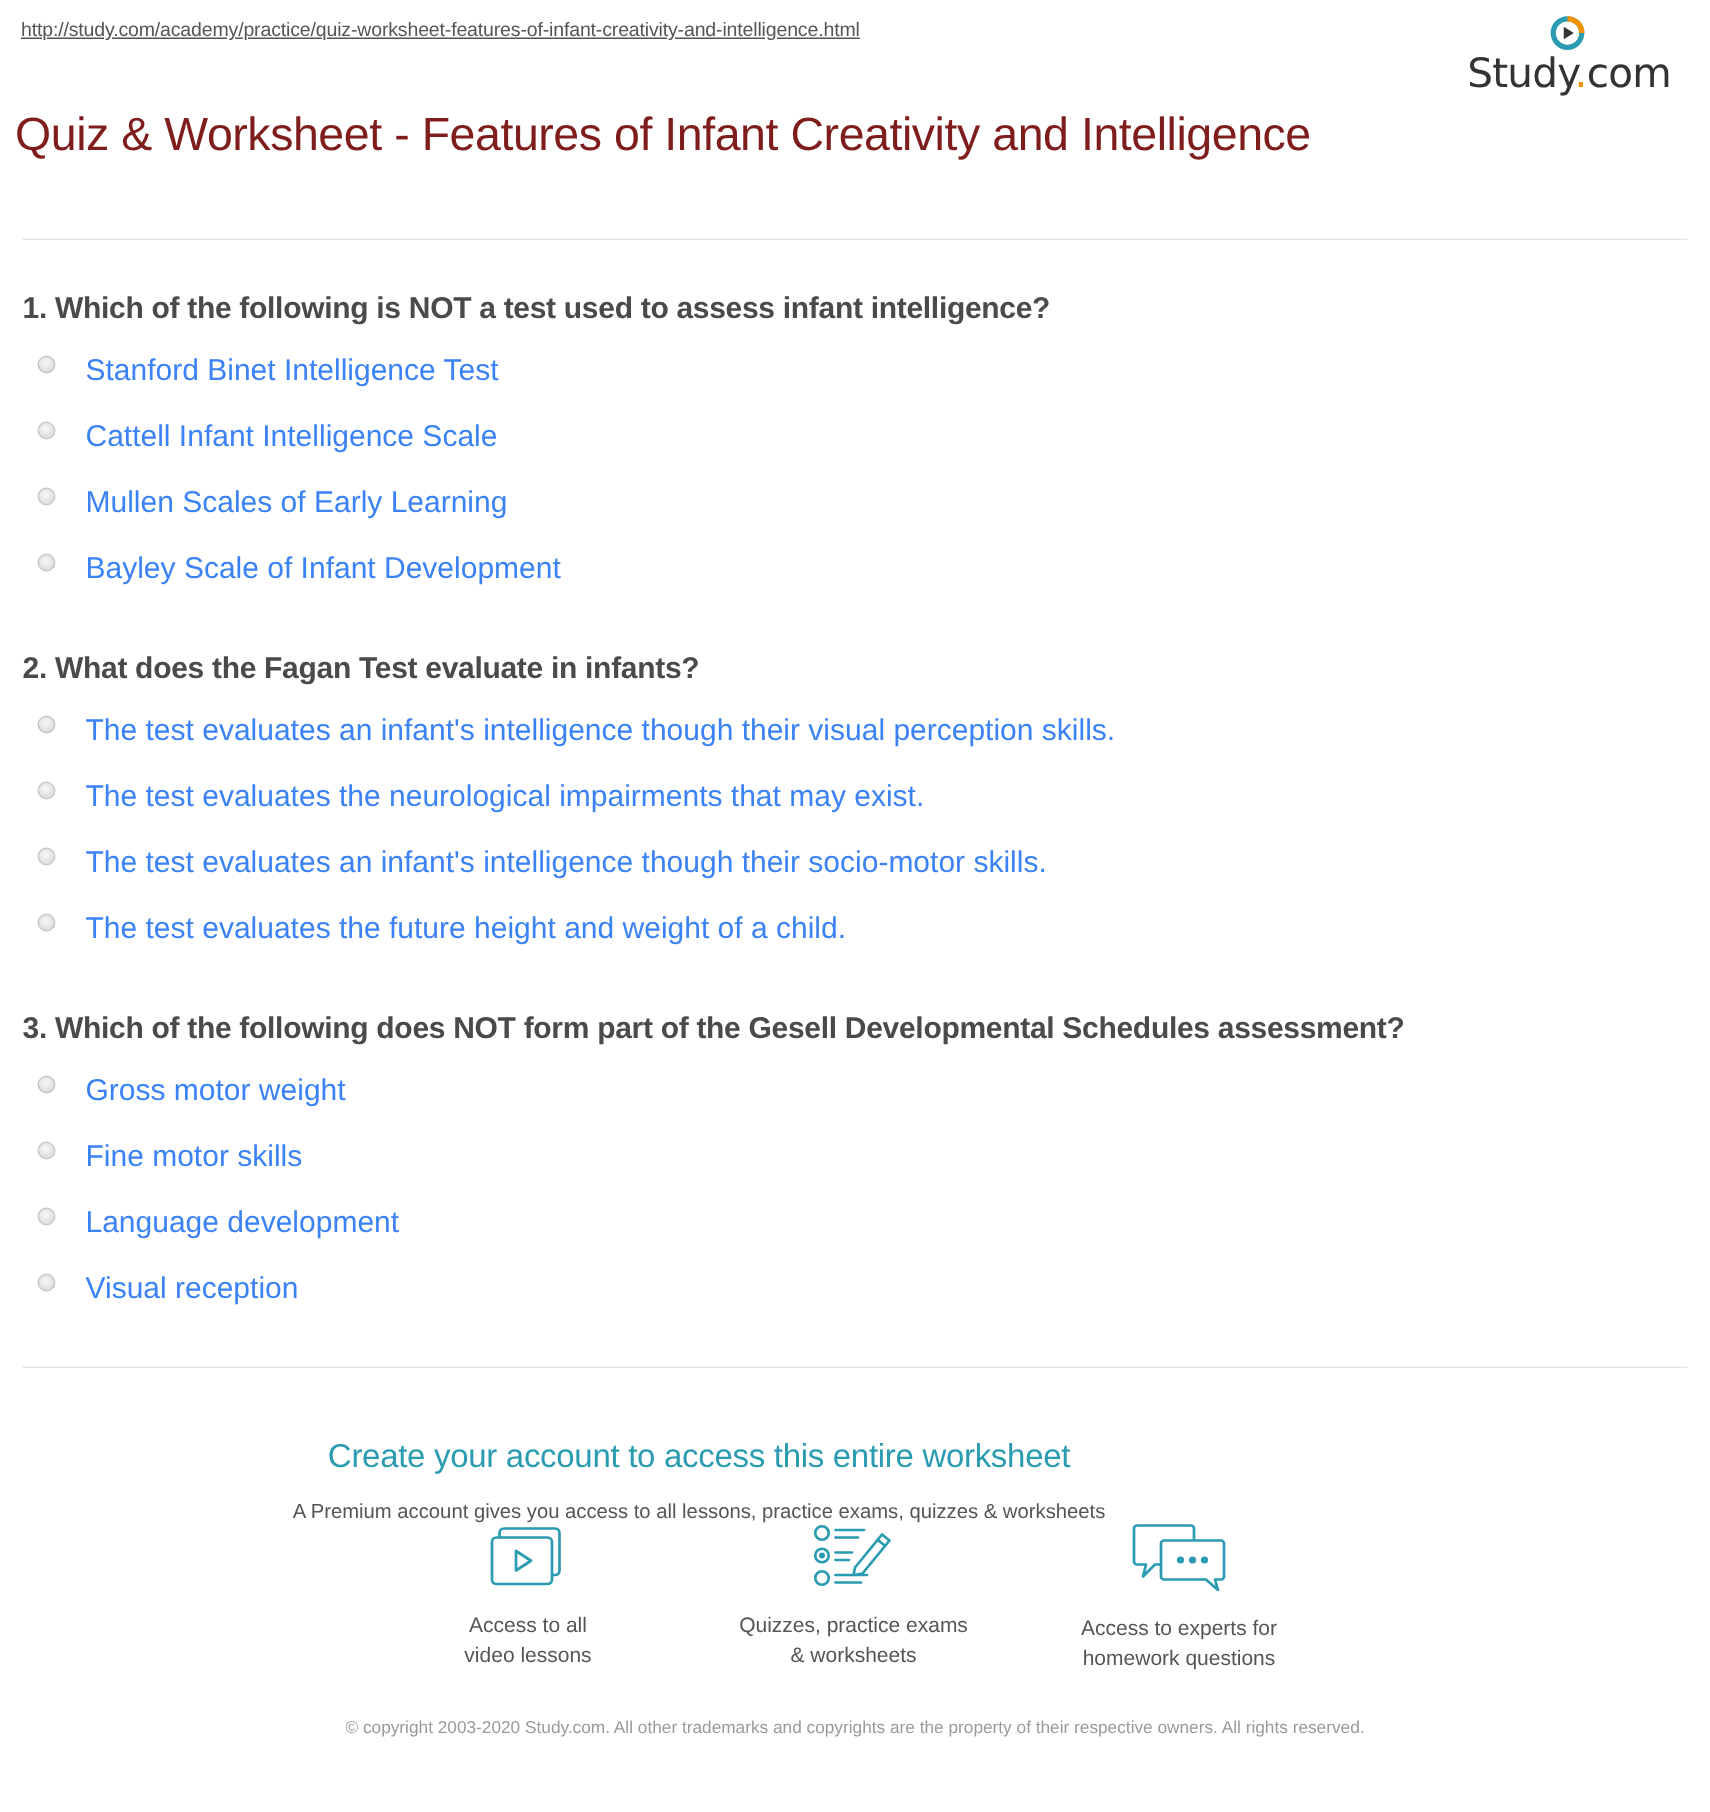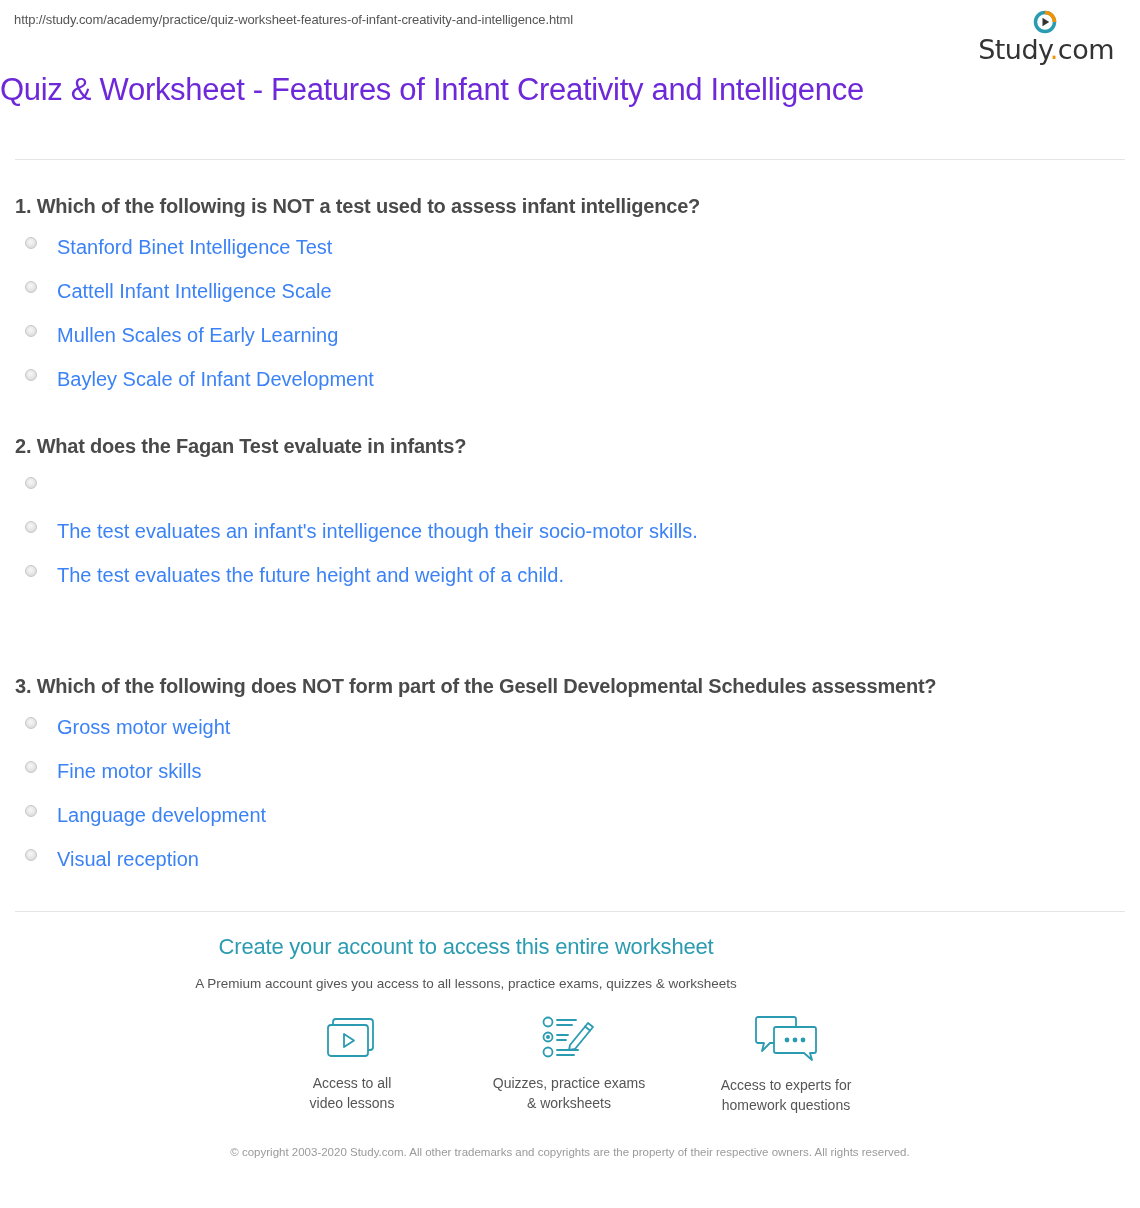--- a/index.html
+++ b/index.html
@@ -1,36 +1,36 @@
 <!DOCTYPE html>
 <html><head>
   <meta charset="utf-8">
   <style>
     * { box-sizing: border-box; margin: 0; padding: 0; }
     html, body { width: 1140px; height: 1208px; background: #ffffff; overflow: hidden; }
     body { font-family: "Liberation Sans", "DejaVu Sans", sans-serif; color: #4a4a4a; position: relative; }
 
     .topbar { position: absolute; left: 0; top: 0; width: 1140px; height: 50px; }
-    .url { position: absolute; left: 14px; top: 12px; font-size: 13px; color: #555; letter-spacing: -0.1px; }
+    .url { position: absolute; left: 14px; top: 12px; font-size: 13px; color: #555; letter-spacing: -0.1px; text-decoration: underline; }
     .logo { position: absolute; right: 26px; top: 8px; display: flex; align-items: center; flex-direction: column; }
     .logo-mark { width: 24px; height: 24px; margin-right: 3px; margin-top: 2px; }
     .logo-text { font-family: "DejaVu Sans", sans-serif; font-size: 27px; color: #333; letter-spacing: -0.5px; line-height: 32px; }
     .logo-text .dot { color: #f29200; }
 
-    .page-title { position: absolute; left: 0; top: 70px; width: 900px; font-size: 31px; line-height: 39px; color: #6d28d9; font-weight: 500; letter-spacing: -0.3px; }
+    .page-title { position: absolute; left: 10px; top: 70px; width: 900px; font-size: 31px; line-height: 39px; color: #7f1d1d; font-weight: 500; letter-spacing: -0.3px; }
     .hr { position: absolute; left: 15px; width: 1110px; height: 1px; background: #e5e5e5; }
 
     .question { position: absolute; left: 15px; width: 1110px; }
     .q-text { font-size: 20px; color: #4a4a4a; font-weight: bold; line-height: 26px; letter-spacing: -0.2px; }
     .answers { list-style: none; margin-top: 18px; }
     .answer { display: flex; align-items: flex-start; height: 44px; font-size: 20px; color: #3b82f6; }
     .radio { width: 12px; height: 12px; border-radius: 50%; border: 1px solid #c8c8c8; background: radial-gradient(circle at 45% 40%, #f8f8f8 0%, #e2e2e2 60%, #cfcfcf 100%); margin-left: 10px; margin-right: 20px; flex: 0 0 auto; }
     .answer-label { line-height: 20px; }
 
-    .cta { position: absolute; left: 0; top: 932px; width: 932px; text-align: center; }
+    .cta { position: absolute; left: 0; top: 956px; width: 932px; text-align: center; }
     .cta-title { font-size: 22px; color: #2a9bb0; font-weight: normal; line-height: 30px; letter-spacing: -0.2px; }
     .cta-sub { font-size: 13.5px; color: #555; margin-top: 14px; }
 
     .features { position: absolute; top: 1015px; left: 0; width: 1100px; height: 110px; }
     .feature { position: absolute; top: 0; width: 200px; text-align: center; }
     .feature svg { display: block; margin: 0 auto; }
     .feature-label { margin-top: 14px; font-size: 14px; line-height: 20px; color: #555; }
 
     .footer { position: absolute; left: 210px; top: 1144px; width: 720px; text-align: center; font-size: 11.5px; line-height: 16px; color: #9a9a9a; }
   </style>
@@ -72,20 +72,25 @@
         <span class="answer-label">Bayley Scale of Infant Development</span>
       </li>
   </ul>
 </div>
 
 <div class="question" style="top:433px;">
   <div class="q-text">2. What does the Fagan Test evaluate in infants?</div>
   <ul class="answers">
     <li class="answer">
         <span class="radio"></span>
+        <span class="answer-label">The test evaluates an infant's intelligence though their visual perception skills.</span>
+      </li>
+    <li class="answer">
+        <span class="radio"></span>
+        <span class="answer-label">The test evaluates the neurological impairments that may exist.</span>
       </li>
     <li class="answer">
         <span class="radio"></span>
         <span class="answer-label">The test evaluates an infant's intelligence though their socio-motor skills.</span>
       </li>
     <li class="answer">
         <span class="radio"></span>
         <span class="answer-label">The test evaluates the future height and weight of a child.</span>
       </li>
   </ul>

